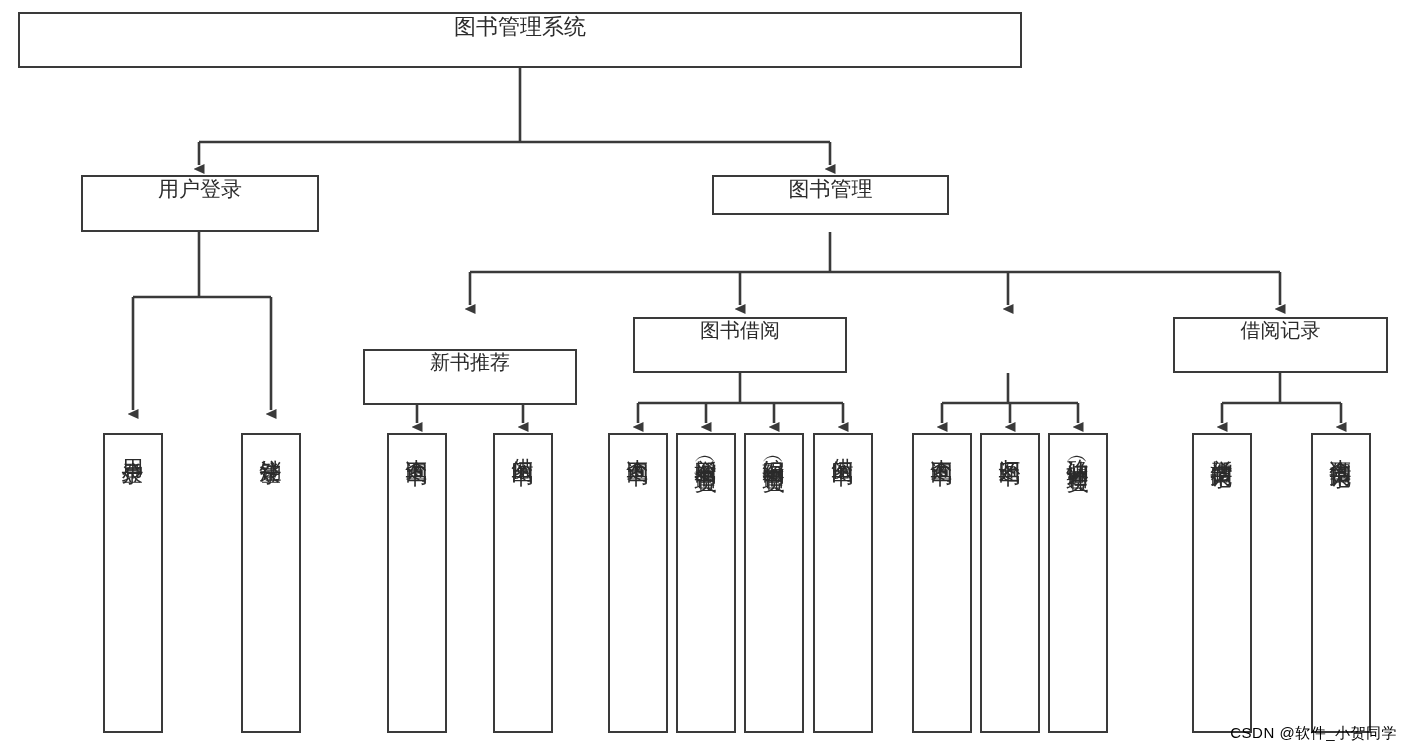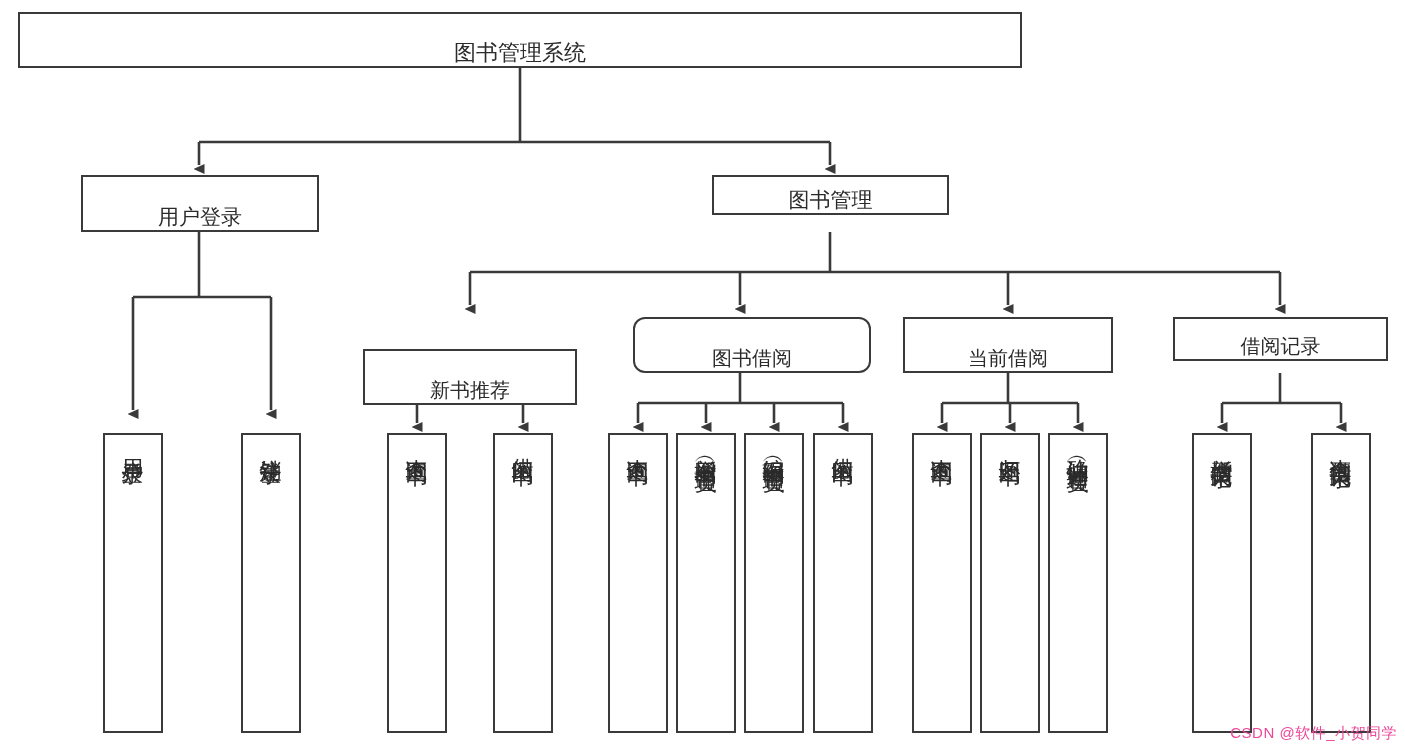--- a/index.html
+++ b/index.html
@@ -25,21 +25,21 @@
     width: 1405px;
     height: 747px;
     pointer-events: none;
   }
   .node {
     position: absolute;
     box-sizing: border-box;
     background: #ffffff;
     border: 2px solid #3a3a3a;
     display: flex;
-    align-items: flex-end;
+    align-items: flex-start;
     justify-content: center;
     color: #2b2b2b;
     z-index: 2;
   }
   .node-label {
     display: block;
     text-align: center;
     line-height: 1.18;
     white-space: pre;
   }
@@ -55,21 +55,21 @@
     text-orientation: upright;
     font-size: 22px;
     letter-spacing: 2px;
     line-height: 1.05;
   }
   #watermark {
     position: absolute;
     right: 8px;
     bottom: 4px;
     font-size: 15px;
-    color: #ec4899;
+    color: #000000;
     letter-spacing: 0.5px;
     z-index: 5;
     white-space: nowrap;
   }
 </style>
 </head>
 <body>
 
 <div id="diagram-root">
 
@@ -132,29 +132,26 @@
   </div>
 
   <div class="node level1" style="left:712px; top:175px; width:237px; height:40px;">
     <span class="node-label">图书管理</span>
   </div>
 
   <div class="node level2" style="left:363px; top:317px; width:214px; height:56px;margin-top:32px;">
     <span class="node-label">新书推荐</span>
   </div>
 
-  <div class="node level2" style="left:633px; top:317px; width:238px; height:56px;border-radius:12px;">
+  <div class="node level2" style="left:633px; top:317px; width:214px; height:56px;">
     <span class="node-label">图书借阅</span>
   </div>
 
-  <div class="node level2" style="left:903px; top:317px; width:210px; height:56px;">
-    <span class="node-label">当前借阅</span>
-  </div>
-
-  <div class="node level2" style="left:1173px; top:317px; width:215px; height:44px;">
+
+  <div class="node level2" style="left:1173px; top:317px; width:215px; height:56px;">
     <span class="node-label">借阅记录</span>
   </div>
 
   <div class="node leaf" style="left:103px; top:433px; width:60px; height:300px;">
     <span class="node-label">用户登录</span>
   </div>
 
   <div class="node leaf" style="left:241px; top:433px; width:60px; height:300px;">
     <span class="node-label">注销登录</span>
   </div>

